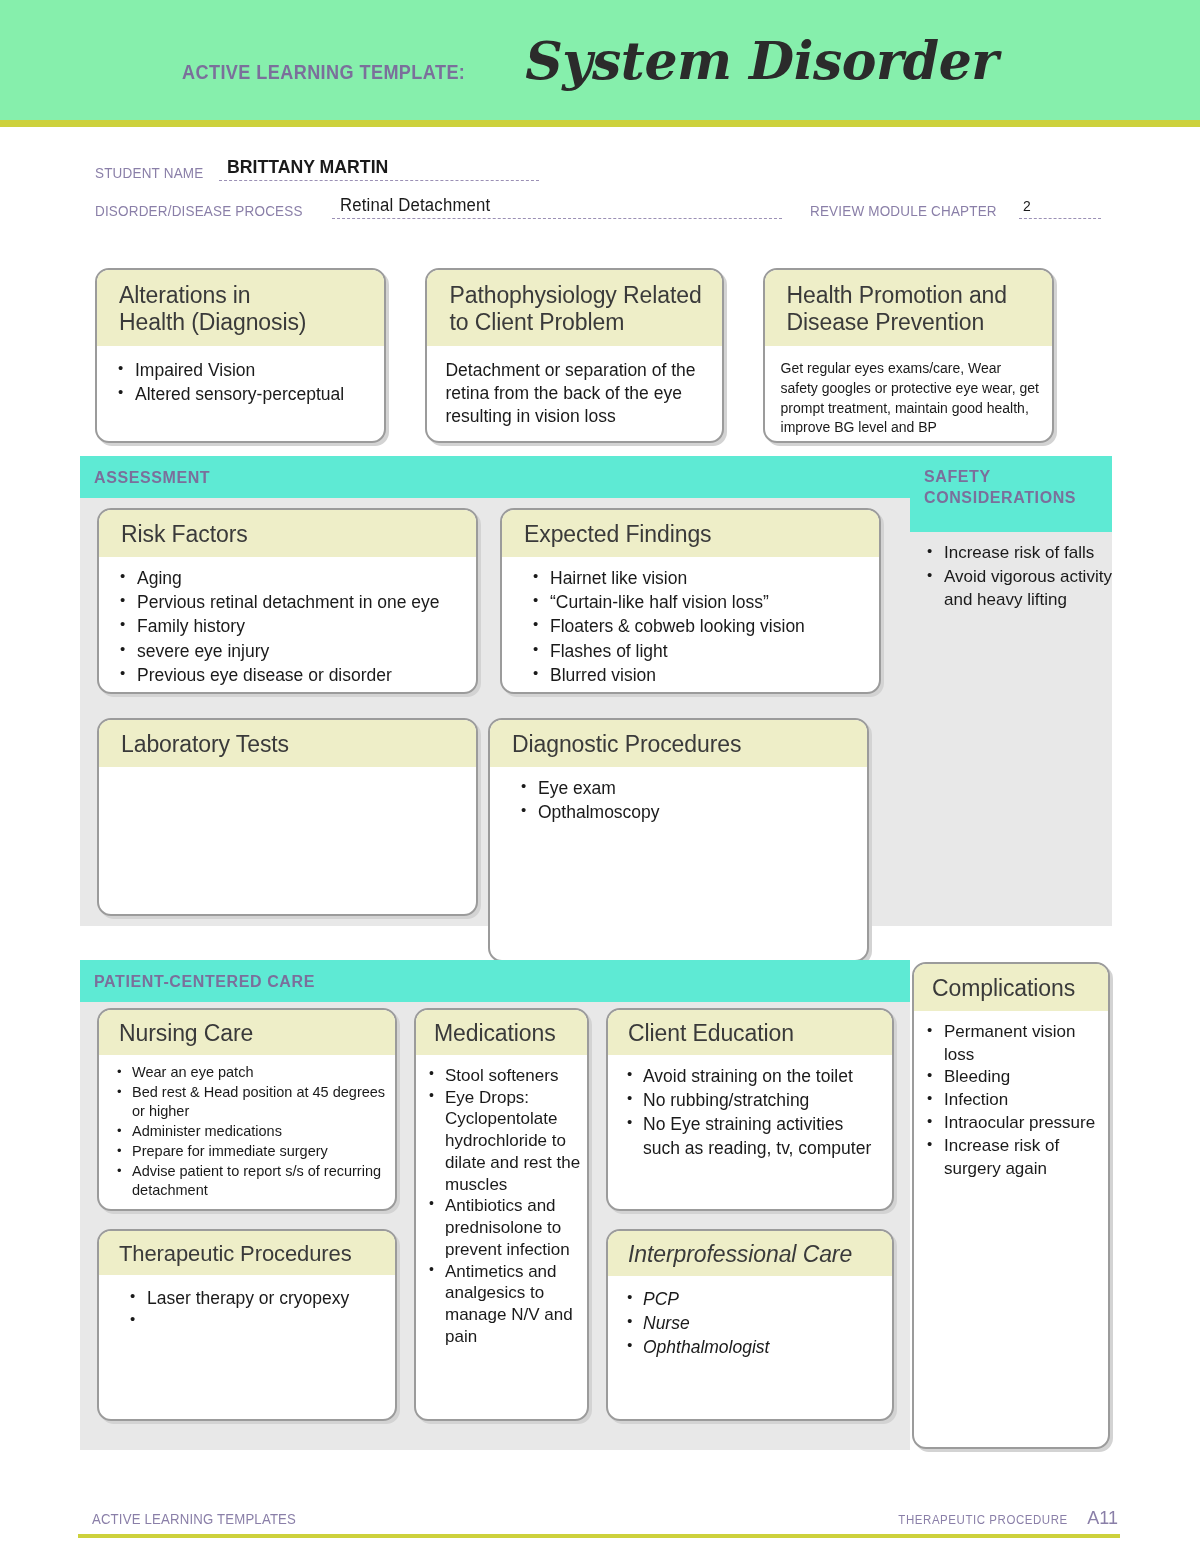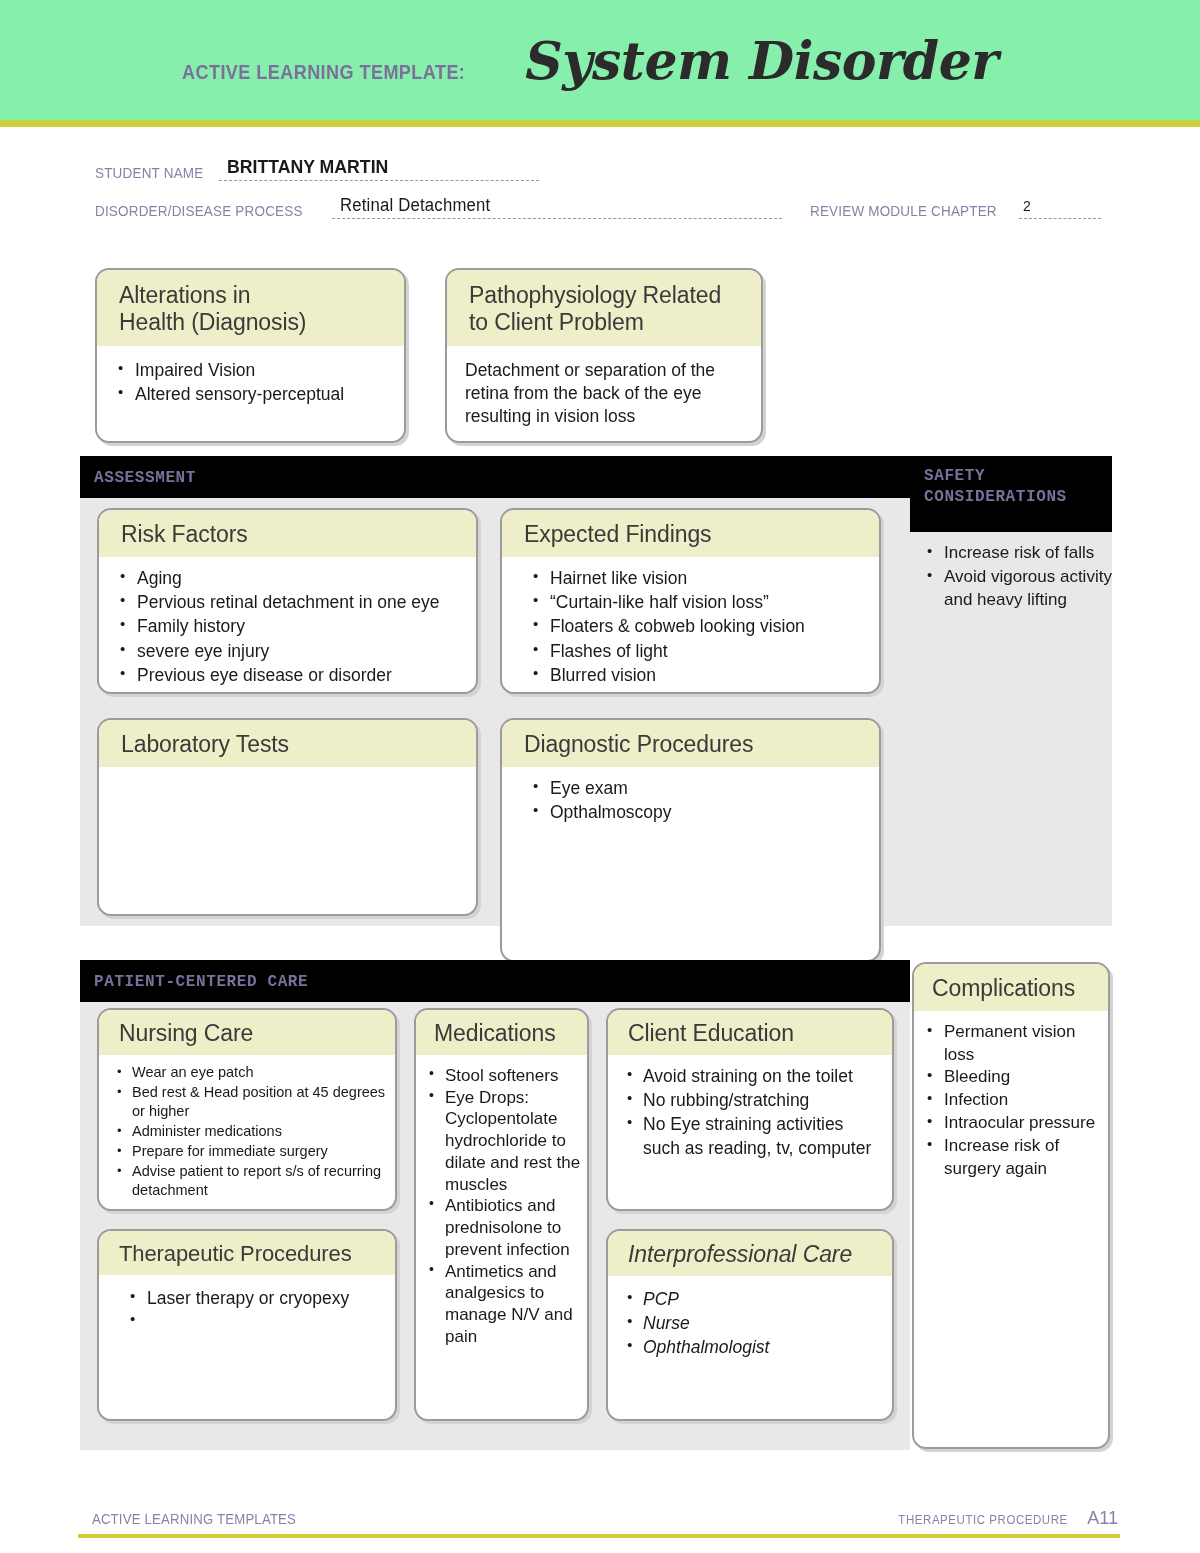--- a/index.html
+++ b/index.html
@@ -150,26 +150,25 @@
 
   
   .assessment-bg {
     position: absolute;
     left: 80px; top: 456px;
     width: 1032px; height: 470px;
     background: #e8e8e8;
   }
   .band {
     position: absolute;
-    background: #000000;
+    background: #5eead4;
     font-size: 16px;
     font-weight: 700;
     color: #7b6f9b;
     letter-spacing: 0.6px;
-    font-family: Liberation Mono, monospace;
   }
   .band-assessment {
     left: 80px; top: 456px;
     width: 830px; height: 42px;
     padding: 13px 0 0 14px;
   }
   .band-pcc {
     left: 80px; top: 960px;
     width: 830px; height: 42px;
     padding: 13px 12px 0 14px;
@@ -194,21 +193,21 @@
     font-size: 17px;
     line-height: 1.34;
   }
 
   .assess-cards { position: absolute; left: 97px; top: 508px; display: flex; gap: 22px; }
   .a-card { width: 381px; }
   .a-card.rf { height: 186px; }
   .a-card.ef { height: 186px; }
   .a-card.lab { height: 198px; }
   .a-card.dp { height: 244px; }
-  .assess-row2 { position: absolute; left: 97px; top: 718px; display: flex; gap: 22px; }
+  .assess-row2 { position: absolute; left: 97px; top: 718px; display: flex; gap: 10px; }
   .a-card .card-head { font-size: 23px; padding: 11px 16px 9px 22px; }
   .a-card .card-body { font-size: 17.5px; padding: 10px 14px 10px 18px; }
   .a-card.ef .card-body, .a-card.dp .card-body { padding-left: 28px; }
 
   
   .pcc-bg {
     position: absolute;
     left: 80px; top: 960px;
     width: 830px; height: 490px;
     background: #e8e8e8;
@@ -344,20 +343,27 @@
   </div>
 
   <div class="card top-card wide">
     <div class="card-head">
       <div>Pathophysiology Related</div>
       <div>to Client Problem</div>
     </div>
     <div class="card-body">Detachment or separation of the retina from the back of the eye resulting in vision loss</div>
   </div>
 
+  <div class="card top-card">
+    <div class="card-head">
+      <div>Health Promotion and</div>
+      <div>Disease Prevention</div>
+    </div>
+    <div class="card-body hp-body">Get regular eyes exams/care, Wear safety googles or protective eye wear, get prompt treatment, maintain good health, improve BG level and BP</div>
+  </div>
 
 </div>
 
 <div class="assessment-bg"></div>
 <div class="safety-col"></div>
 
 <div class="band band-assessment">ASSESSMENT</div>
 
 <div class="band band-safety">
   <div>SAFETY</div>

